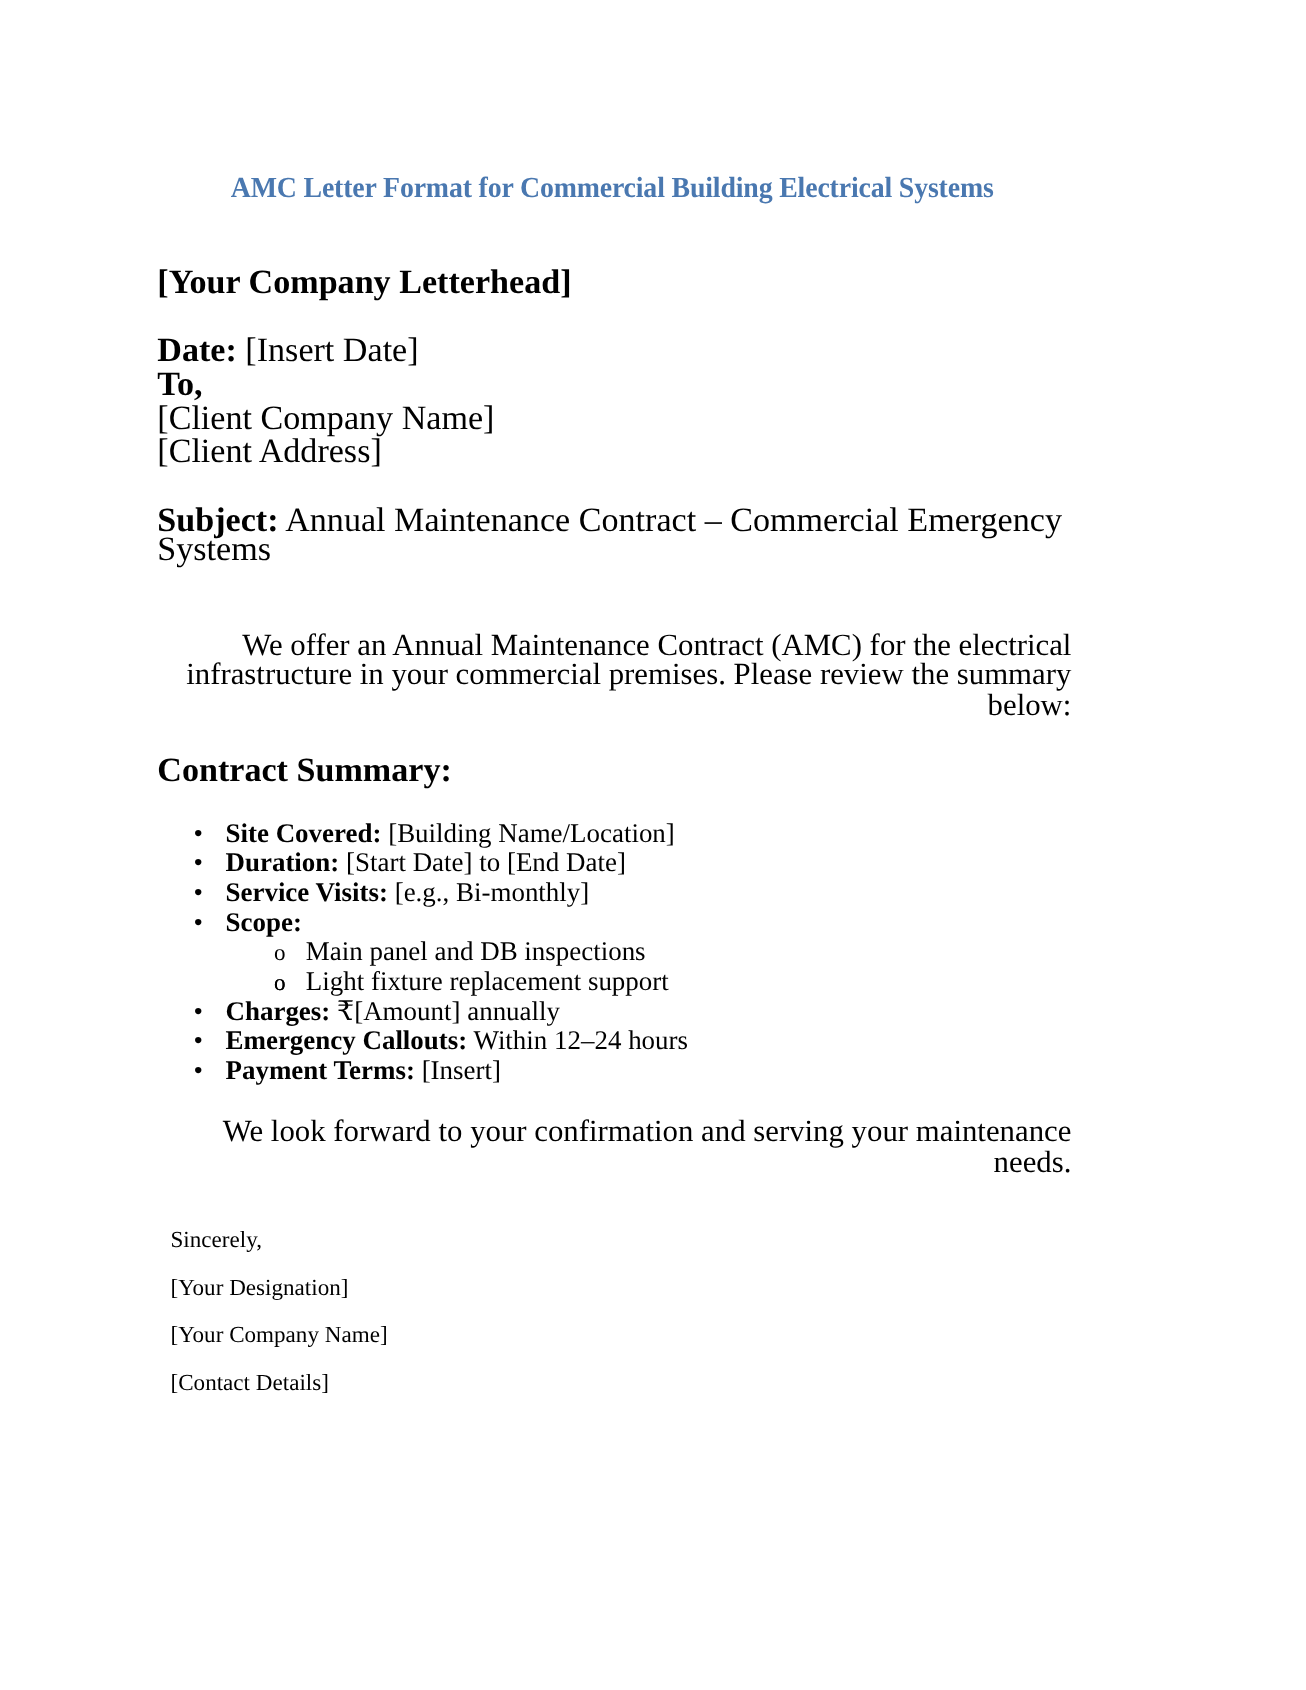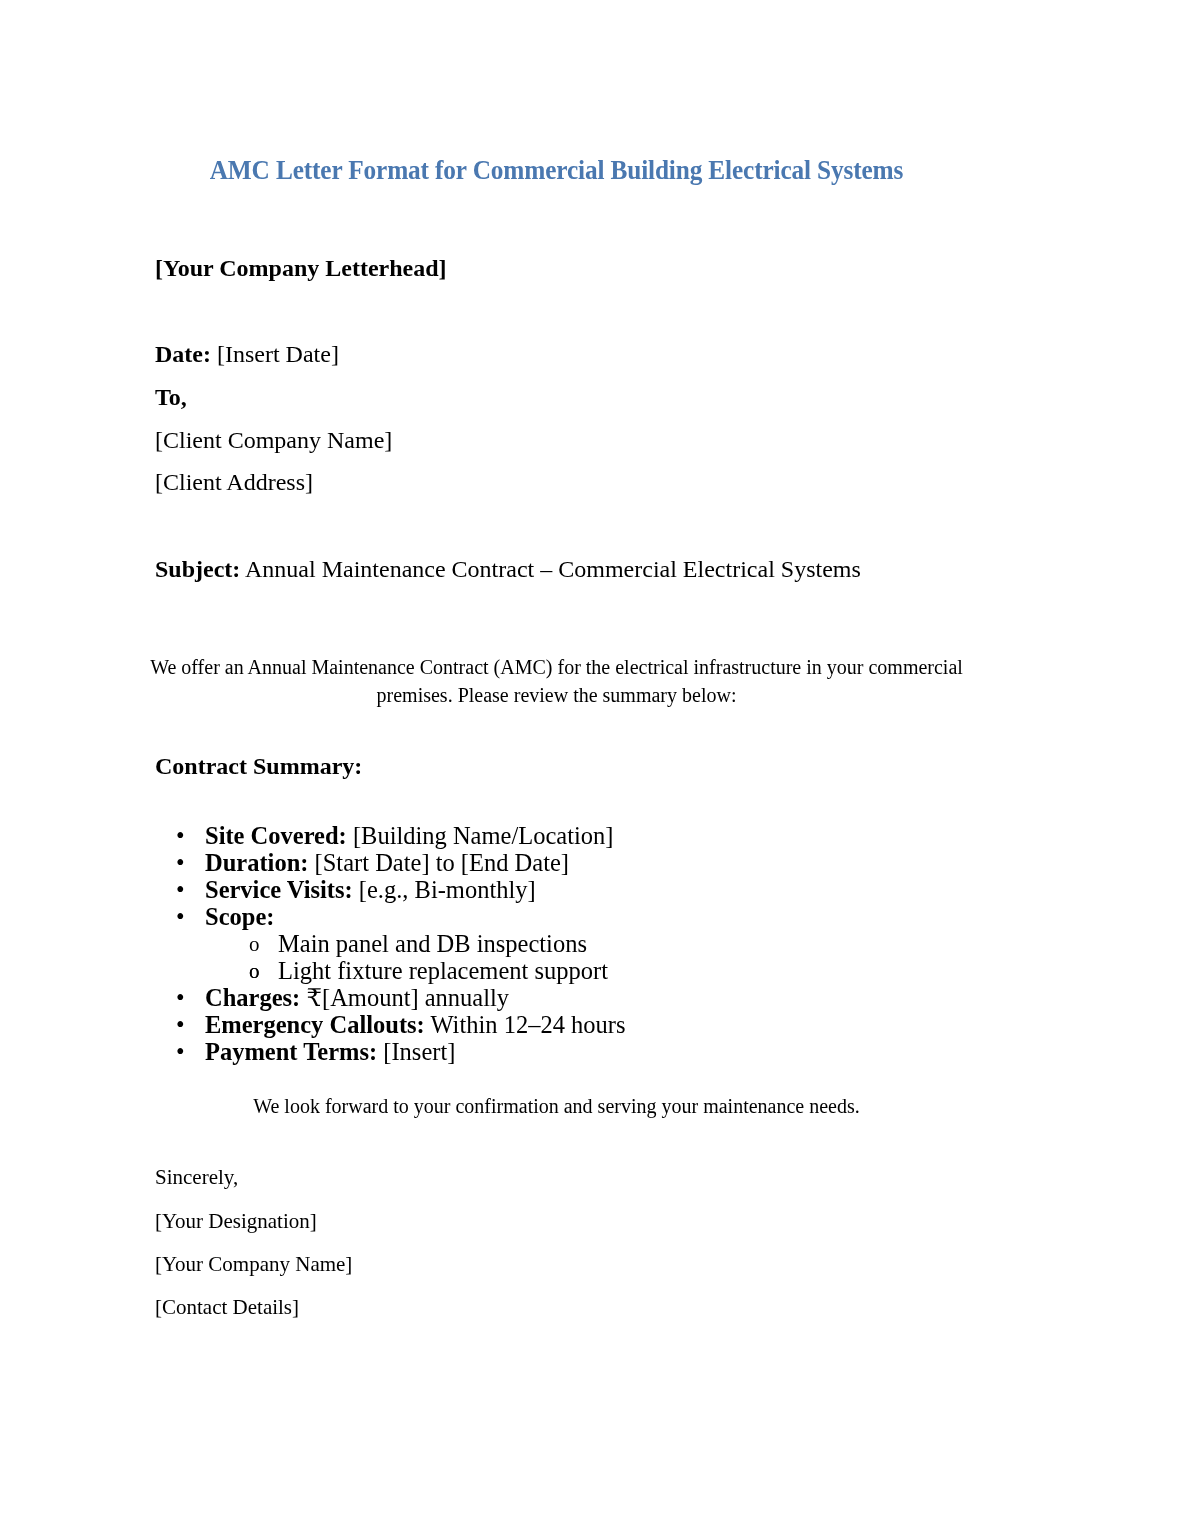--- a/index.html
+++ b/index.html
@@ -40,36 +40,36 @@
     text-align: center;
     margin: 0;
     padding-top: 155px;
     letter-spacing: -0.15px;
     transform: scaleX(0.955);
     transform-origin: center top;
   }
 
   
   .block {
-    font-size: 24px;
+    font-size: 31px;
     line-height: 26.6px;
-    margin: 16px;
+    margin: 4px;
   }
 
   .spacer-lg { height: 52px; }
   .spacer-md { height: 28px; }
   .spacer-sm { height: 26px; }
 
   .bold { font-weight: bold; }
 
   .para {
-    font-size: 20px;
+    font-size: 28px;
     line-height: 27.5px;
     margin: 0;
-    text-align: center;
+    text-align: right;
   }
 
   
   ul.bullets {
     list-style: none;
     margin: 0;
     padding: 0;
   }
   ul.bullets > li {
     position: relative;
@@ -128,21 +128,21 @@
     <div class="spacer-md"></div>
 
     <p class="block"><span class="bold">Date:</span><span> [Insert Date]</span></p>
 
     <p class="block bold">To,</p>
     <p class="block">[Client Company Name]</p>
     <p class="block">[Client Address]</p>
 
     <div class="spacer-md"></div>
 
-    <p class="block"><span class="bold">Subject:</span><span> Annual Maintenance Contract – Commercial Electrical Systems</span></p>
+    <p class="block"><span class="bold">Subject:</span><span> Annual Maintenance Contract – Commercial Emergency Systems</span></p>
 
     <div class="spacer-md"></div>
 
 
     <div class="spacer-md"></div>
 
     <p class="para">We offer an Annual Maintenance Contract (AMC) for the electrical infrastructure in your commercial premises. Please review the summary below:</p>
 
     <div class="spacer-md"></div>
 

